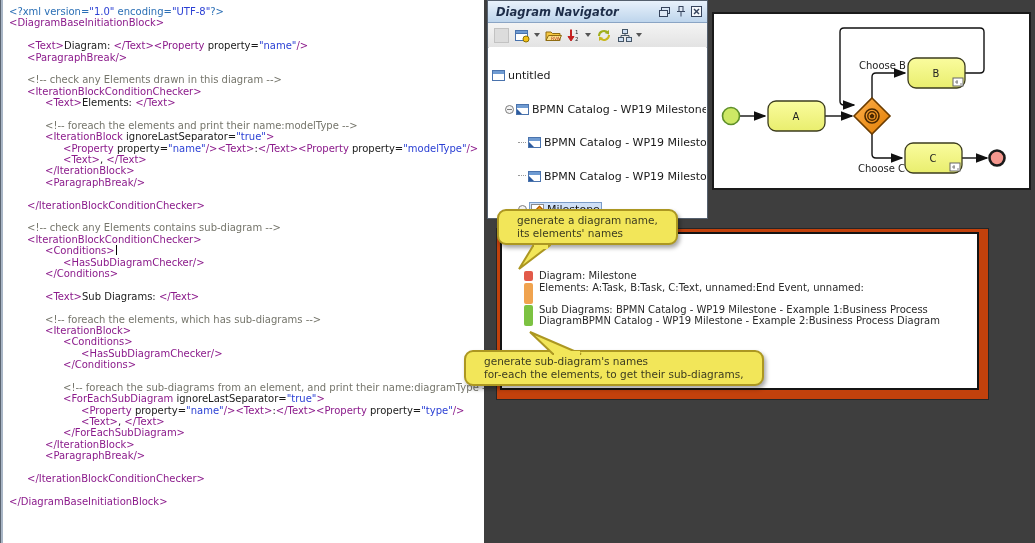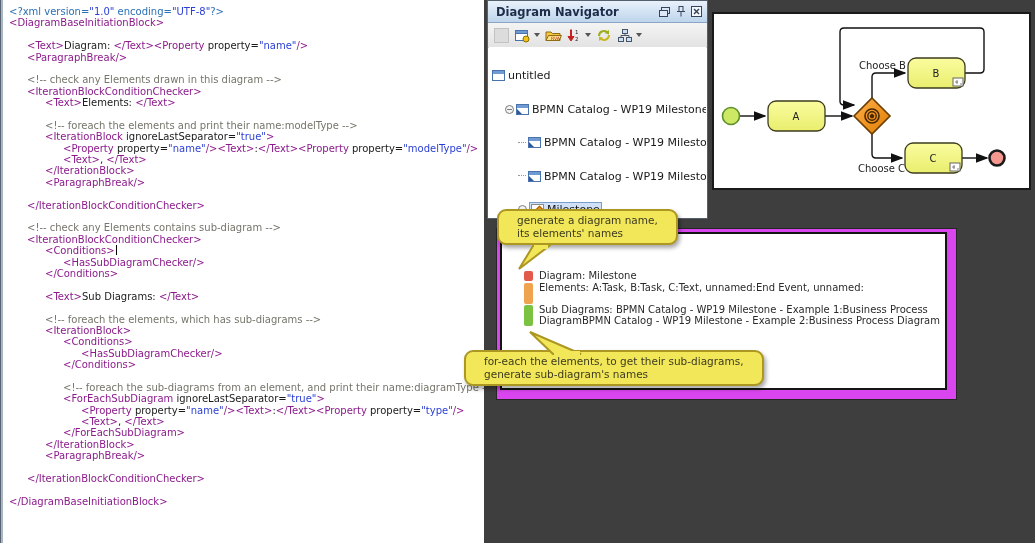--- a/index.html
+++ b/index.html
@@ -17,21 +17,21 @@
   .c-val{color:#2a3fd4}.c-txt{color:#1a1a1a}.c-com{color:#75756b}
   .caret{display:inline-block;width:1px;height:10px;background:#000;
        vertical-align:-1px;margin-left:1px;}
 
   
   .navigator{position:absolute;left:487px;top:0;width:221px;height:219px;
        background:#fff;border:1px solid #55606e;box-sizing:border-box;}
   .nav-title{height:21px;display:flex;align-items:center;
        background:linear-gradient(to bottom,#e8f1fb,#bed5ec);
        border-bottom:1px solid #8aa4c4;padding:0 4px 0 8px;}
-  .nav-title-text{flex:1;font-size:11.5px;font-weight:bold;color:#1d2d49;}
+  .nav-title-text{flex:1;font-size:11.5px;font-weight:bold;color:#1d2d49;font-style:italic;}
   .winbtn{width:13px;height:12px;margin-left:3px;display:flex;align-items:center;
        justify-content:center;cursor:default;}
   .nav-toolbar{height:24px;background:linear-gradient(to bottom,#f4f4f4,#e3e3e3);
        border-bottom:1px solid #cfcfcf;display:flex;align-items:center;padding-left:4px;}
   .tbtn{height:20px;display:flex;align-items:center;padding:0 2px;margin-right:1px;}
   .tb-caret{width:0;height:0;border-left:3px solid transparent;
        border-right:3px solid transparent;border-top:4px solid #555;margin:0 3px 0 1px;}
   .tree{position:absolute;left:1px;right:1px;top:46px;bottom:1px;background:#fff;
        overflow:hidden;font-size:11px;color:#1a1a1a;padding-top:2px;}
   .trow{height:13.5px;display:flex;align-items:center;white-space:nowrap;margin-top:20px;}
@@ -52,21 +52,21 @@
   .ti-doc{border:1px solid #9a9a9a;width:10px;
        background:repeating-linear-gradient(#fff,#fff 2px,#b9c4d2 2px,#b9c4d2 3px);}
   .sel{background:#cfe0f7;border:1px solid #7a9cc9;padding:0 1px;margin:-1px 0;
        display:flex;align-items:center;}
 
   
   .bpmn{position:absolute;left:712px;top:12px;width:319px;height:178px;}
 
   
   .outframe{position:absolute;left:497px;top:229px;width:459px;height:170px;
-       background:#d946ef;outline:1px solid #262626;}
+       background:#c2410c;outline:1px solid #262626;padding-left:32px;}
   .outwhite{position:absolute;left:3px;top:3px;right:9px;bottom:9px;background:#fff;
        border:2px solid #141414;}
   .outcontent{position:absolute;left:22px;top:36px;right:6px;}
   .ogroup{display:flex;margin:0;}
   .chip{width:9px;border-radius:2px;margin-right:6px;flex:0 0 auto;}
   .olines{font:10px/11.5px "DejaVu Sans",sans-serif;color:#2a2a2a;white-space:nowrap;}
 
   
   .callout{position:absolute;background:#f2e659;border:2px solid #ac9722;
        border-radius:9px;padding:3px 18px;font:10.5px/13.2px "DejaVu Sans",sans-serif;
@@ -308,19 +308,19 @@
 <div class="callout co1" id="callout0">
     <div>generate a diagram name,</div>
     <div>its elements' names</div>
   </div>
 <svg class="tail t1" width="42" height="26">
   <polygon points="24,1 40,1 10,24" fill="#f2e659" stroke="#ac9722" stroke-width="2"></polygon>
   <line x1="25" y1="2" x2="39" y2="2" stroke="#f2e659" stroke-width="4"></line>
 </svg>
 
 <div class="callout co2" id="callout1">
+    <div>generate sub-diagram's names</div>
     <div>for-each the elements, to get their sub-diagrams,</div>
-    <div>generate sub-diagram's names</div>
   </div>
 <svg class="tail t2" width="66" height="26">
   <polygon points="9,2 32,24 60,24" fill="#f2e659" stroke="#ac9722" stroke-width="2"></polygon>
   <line x1="33" y1="23" x2="59" y2="23" stroke="#f2e659" stroke-width="4"></line>
 </svg>
 
 </body></html>

